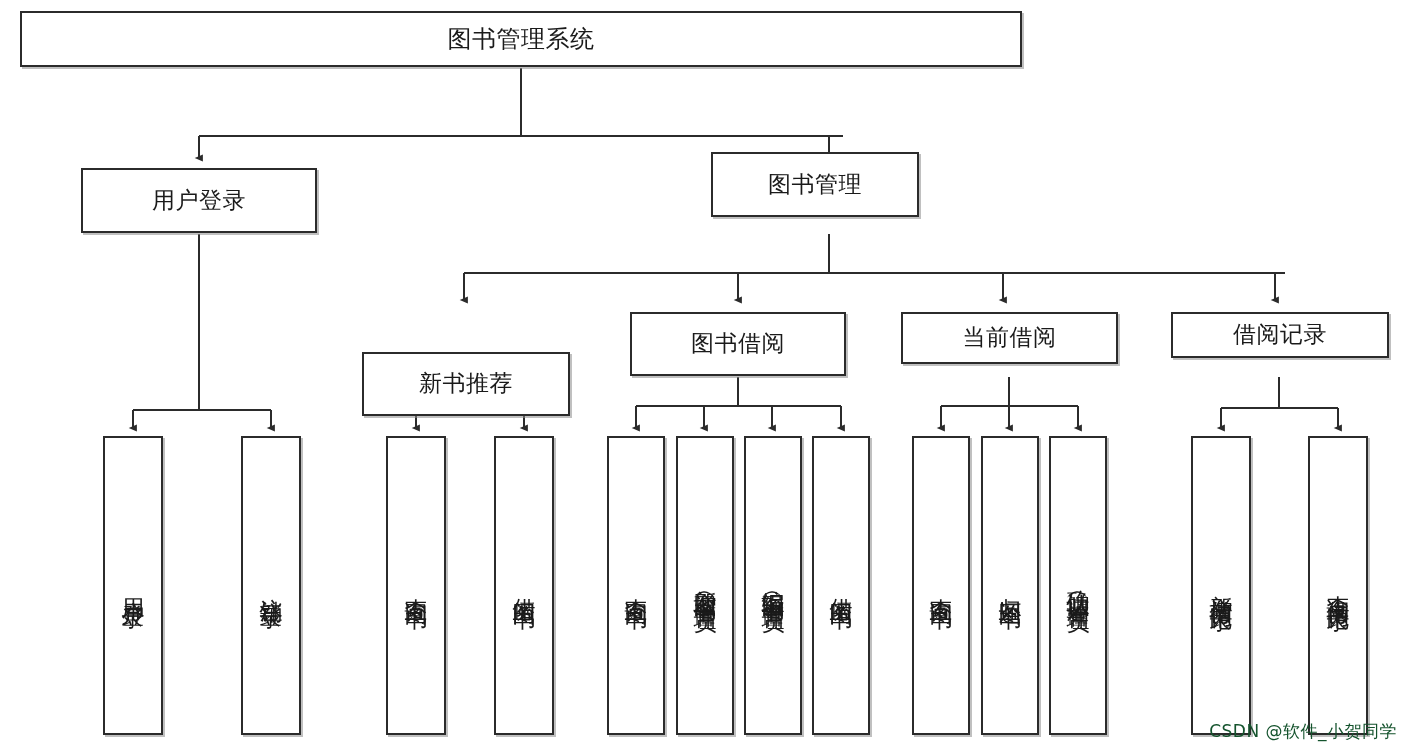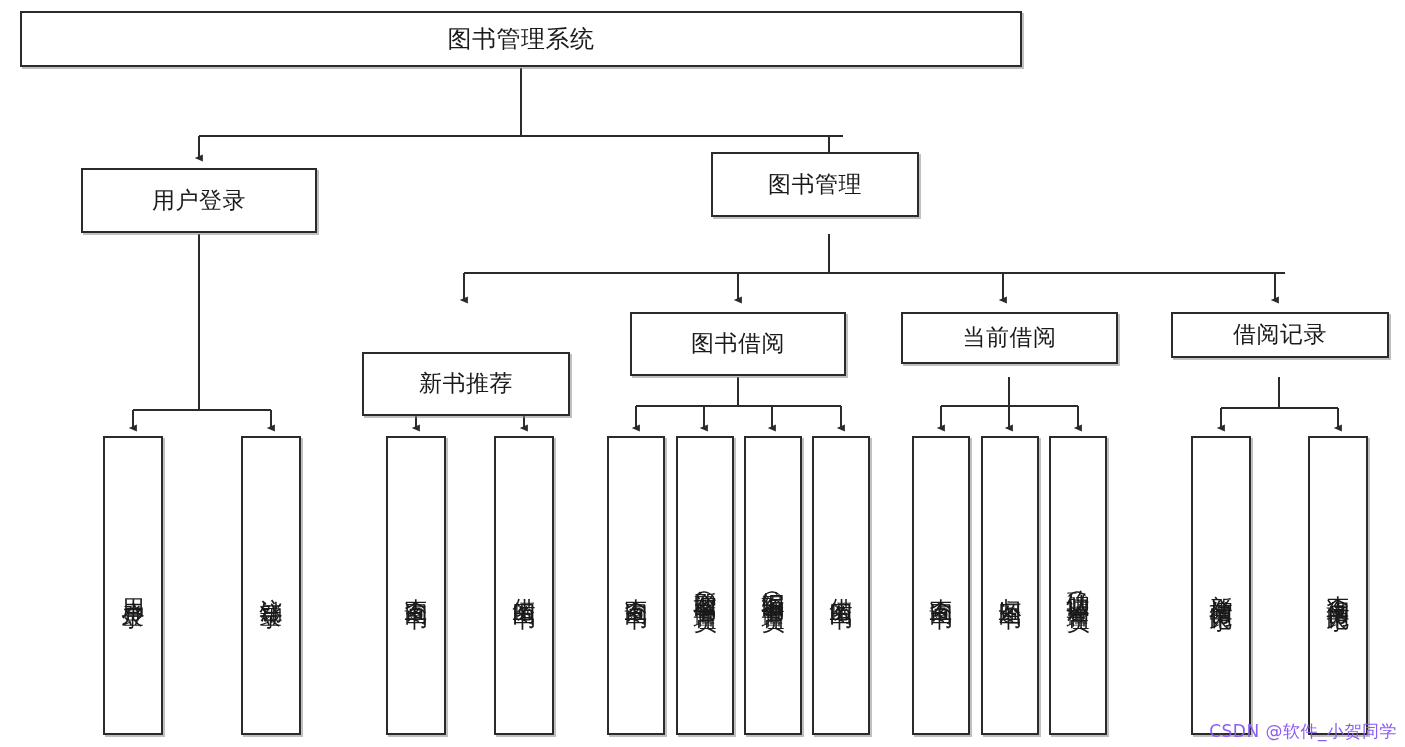--- a/index.html
+++ b/index.html
@@ -63,21 +63,21 @@
     font-size: 23px;
     line-height: 1.08;
     letter-spacing: 3px;
     max-height: 100%;
   }
   #watermark {
     position: absolute;
     right: 8px;
     bottom: 4px;
     font-size: 17px;
-    color: #8b5cf6;
+    color: #14532d;
     letter-spacing: 0.5px;
     white-space: nowrap;
     font-family: "DejaVu Sans", "Liberation Sans", sans-serif;
   }
 </style>
 </head>
 <body>
 
 <div id="diagram-canvas">
 

